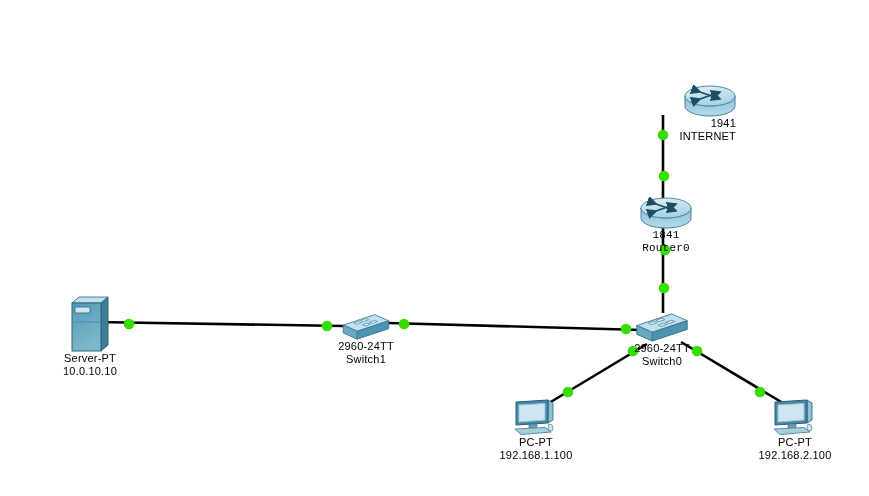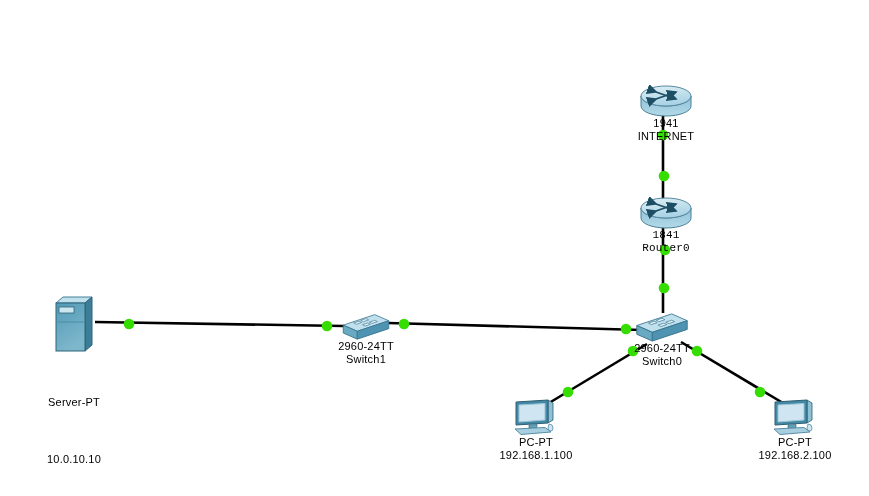--- a/index.html
+++ b/index.html
@@ -104,21 +104,21 @@
       <circle cx="664" cy="176" r="5.3"></circle>
       <circle cx="665" cy="250" r="5.3"></circle>
       <circle cx="664" cy="288" r="5.3"></circle>
       <circle cx="633" cy="351" r="5.3"></circle>
       <circle cx="568" cy="392" r="5.3"></circle>
       <circle cx="697" cy="351" r="5.3"></circle>
       <circle cx="760" cy="392" r="5.3"></circle>
     </g>
   </svg>
 
-  <div class="device" style="left:596px;top:85px;">
+  <div class="device" style="left:596px;top:85px;align-items:flex-end;">
     <svg class="icon" width="52" height="32">
         <use href="#sym-router"></use>
       </svg>
     <div class="dev-label">1941</div>
     <div class="dev-label">INTERNET</div>
   </div>
 
   <div class="device" style="left:596px;top:197px;font-family:Liberation Mono, monospace;">
     <svg class="icon" width="52" height="32">
         <use href="#sym-router"></use>
@@ -136,21 +136,21 @@
   </div>
 
   <div class="device" style="left:592px;top:311px;">
     <svg class="icon" width="54" height="31">
         <use href="#sym-switch"></use>
       </svg>
     <div class="dev-label">2960-24TT</div>
     <div class="dev-label">Switch0</div>
   </div>
 
-  <div class="device" style="left:4px;top:296px;gap:44px;">
+  <div class="device" style="left:20px;top:296px;">
     <svg class="icon" width="38" height="56">
         <use href="#sym-server"></use>
       </svg>
     <div class="dev-label">Server-PT</div>
     <div class="dev-label">10.0.10.10</div>
   </div>
 
   <div class="device" style="left:466px;top:398px;">
     <svg class="icon" width="46" height="38">
         <use href="#sym-pc"></use>

